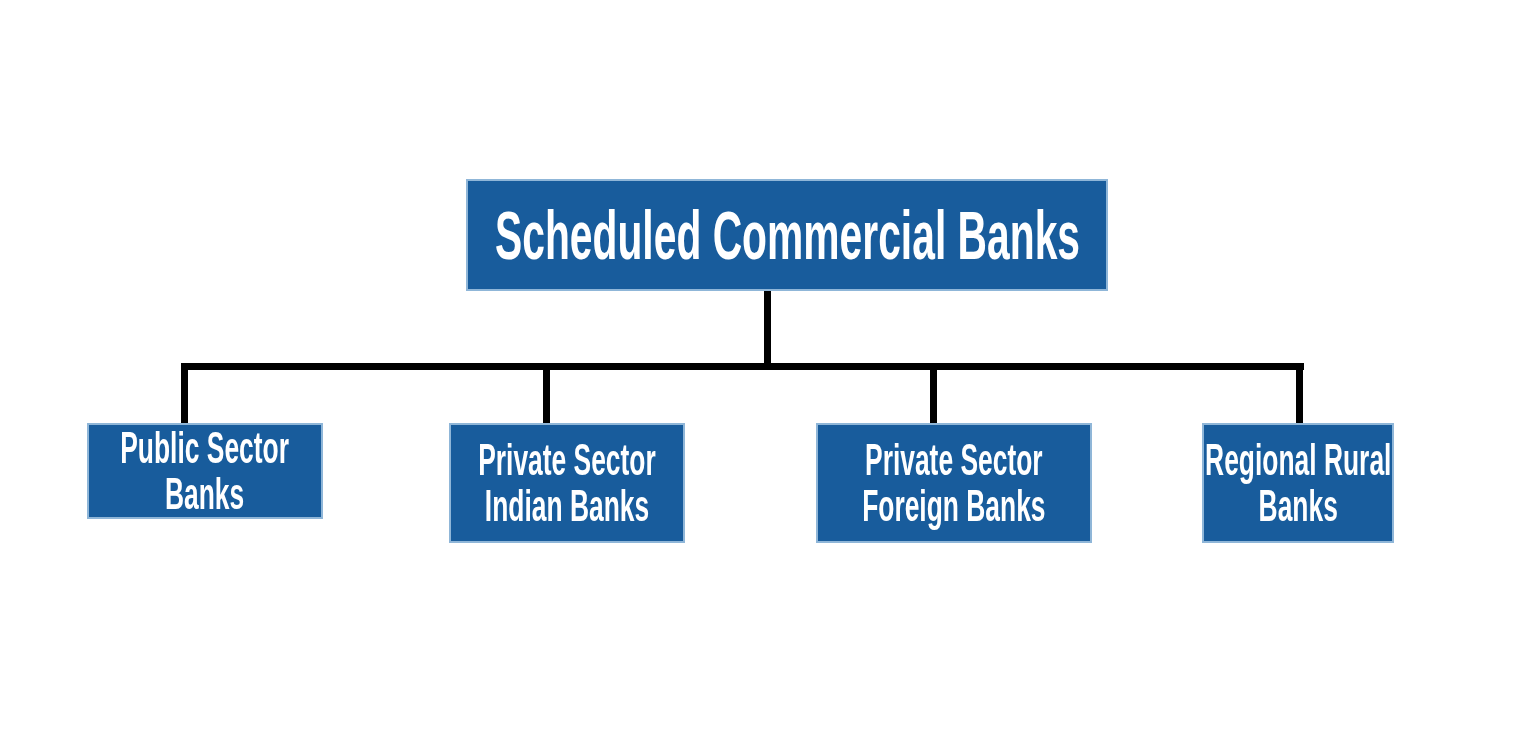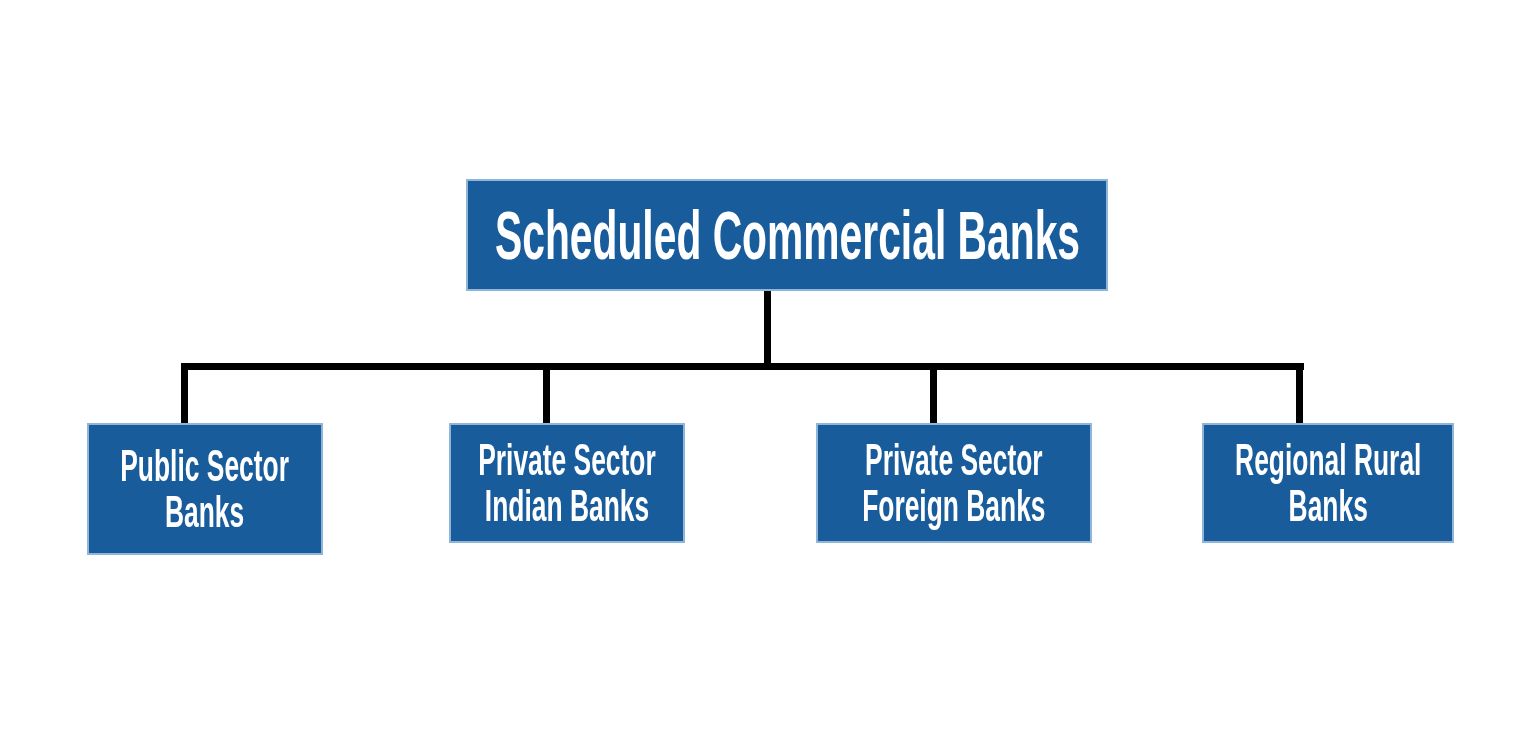--- a/index.html
+++ b/index.html
@@ -56,24 +56,24 @@
   .root-node{left:446px;top:179px;width:642px;height:112px;}
   
   .stub-root{left:764px;top:291px;width:7px;height:74px;}
   .rail{left:181px;top:363px;width:1123px;height:7px;}
   .drop{top:363px;width:7px;height:60px;}
   .drop-0{left:181px;}
   .drop-1{left:543px;}
   .drop-2{left:930px;}
   .drop-3{left:1296px;}
   
-  .child-0{left:67px;top:423px;width:236px;height:132px;}
+  .child-0{left:67px;top:423px;width:236px;height:96px;}
   .child-1{left:429px;top:423px;width:236px;height:120px;}
   .child-2{left:796px;top:423px;width:276px;height:120px;}
-  .child-3{left:1182px;top:423px;width:252px;height:120px;}
+  .child-3{left:1182px;top:423px;width:192px;height:120px;}
 </style>
 </head>
 <body>
 
 <div class="canvas">
 
   <div class="node root-node">
     <span class="label-scale">Scheduled Commercial Banks</span>
   </div>
 

